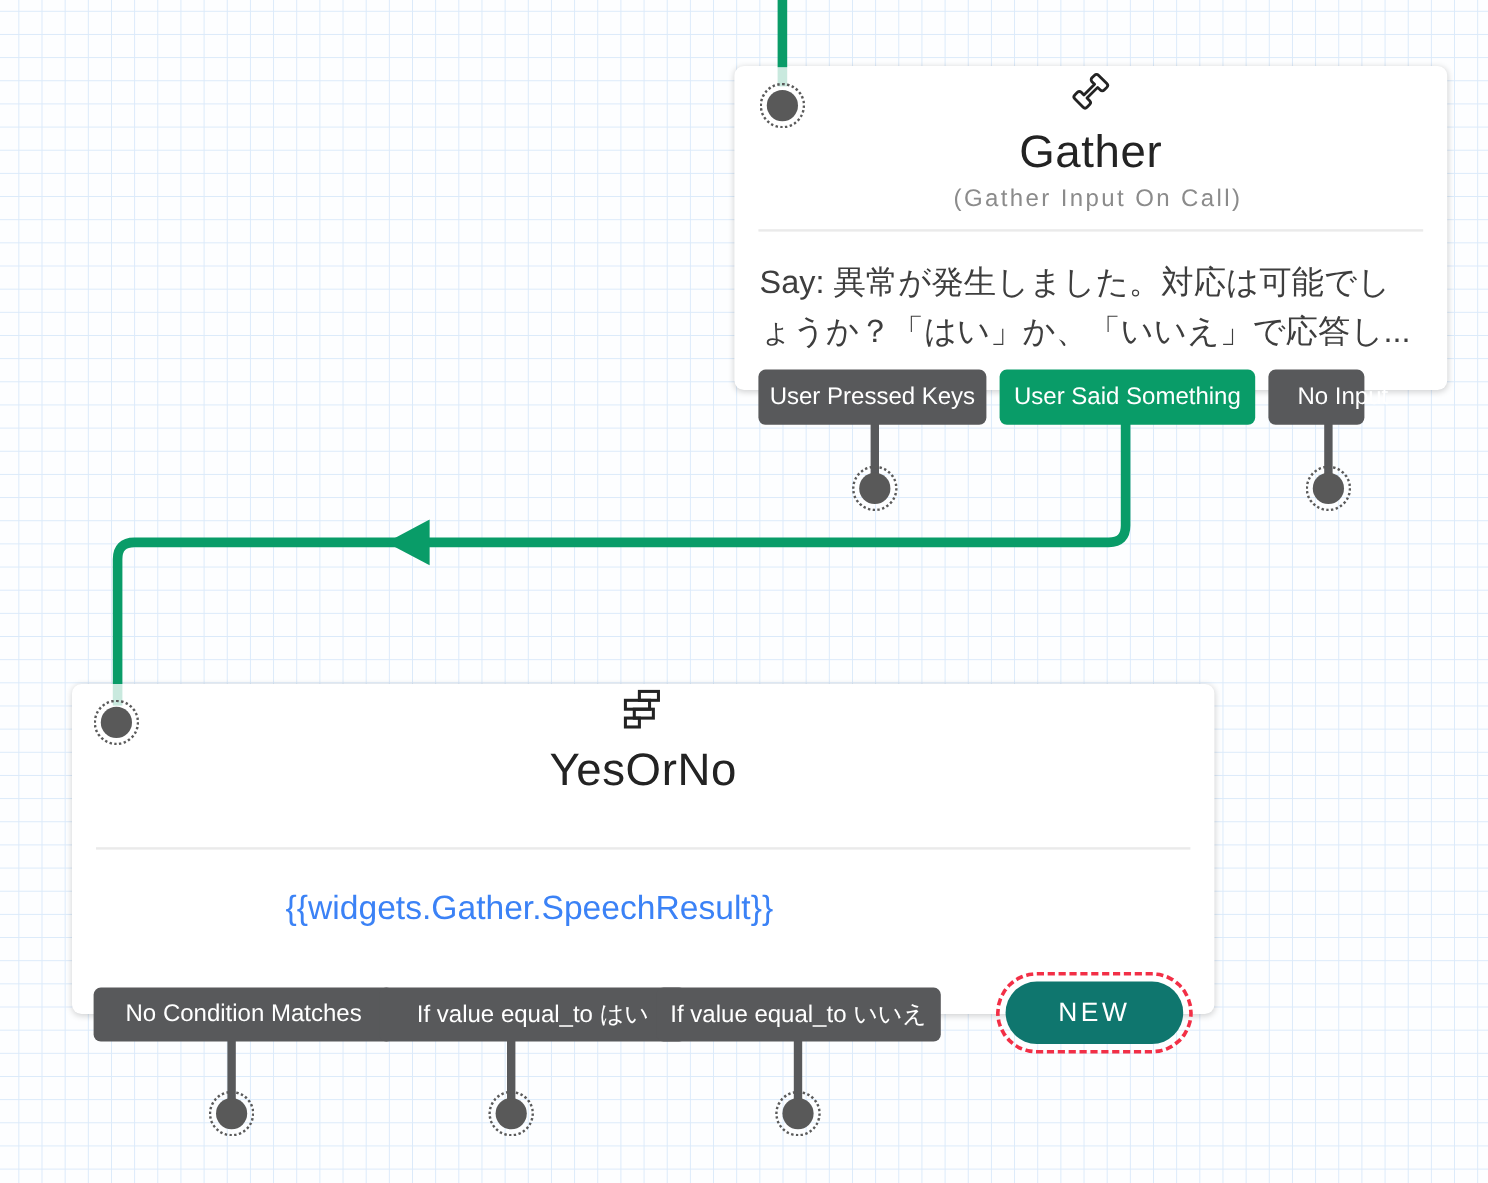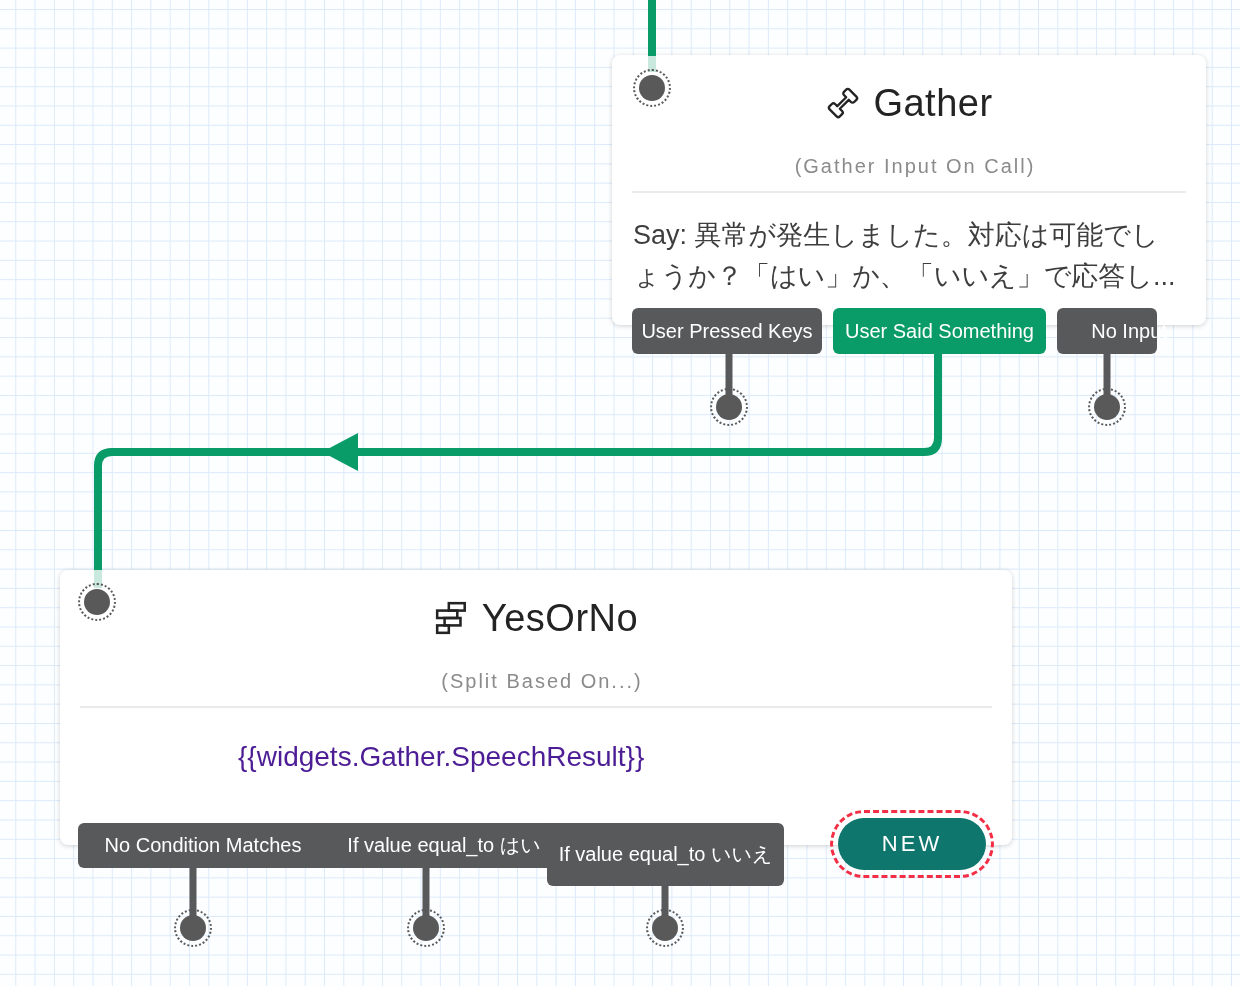--- a/index.html
+++ b/index.html
@@ -24,54 +24,54 @@
     border-radius:8px;
     box-shadow:0 1px 5px rgba(0,0,0,0.18);
     z-index:1;
   }
   .card-gather{left:612px;top:55px;width:594px;height:270px;}
   .card-yesorno{left:60px;top:570px;width:952px;height:275px;}
 
   .widget-title{
     position:absolute;left:0;right:0;top:24px;height:48px;
     display:flex;align-items:center;justify-content:center;gap:12px;
-    font-size:38px;font-weight:500;color:#232323;letter-spacing:0.5px;
+    font-size:38px;font-weight:500;color:#232323;letter-spacing:0.5px;flex-direction:column;
   }
   .widget-subtitle{
     position:absolute;left:0;right:0;top:100px;height:26px;
     text-align:center;font-size:20px;color:#8b8b8b;letter-spacing:2px;padding-left:12px;
   }
   .divider{
     position:absolute;left:20px;right:20px;top:136px;height:0;
     border-top:2px solid #eaeaea;
   }
   .widget-body{
     position:absolute;left:0;right:0;top:152px;
     font-size:27px;color:#3e3e3e;line-height:41px;
   }
   .widget-body.gather-body{padding:8px 20px 0 21px;}
-  .widget-body.yesorno-body{padding:14px 20px 0 178px;font-size:28px;color:#4c1d95;}
+  .widget-body.yesorno-body{padding:14px 20px 0 178px;font-size:28px;color:#3b82f6;}
 
   
   .t-btn{
     position:absolute;z-index:4;
     border:none;border-radius:6px;
     color:#ffffff;font-size:20px;font-family:"Liberation Sans",sans-serif;
     display:flex;align-items:center;justify-content:center;
     white-space:nowrap;cursor:pointer;padding:0;
   }
   .t-gray{background:#58595b;}
   .t-green{background:#099c68;}
 
   .btn-upk{left:632px;top:308px;width:190px;height:46px;}
   .btn-uss{left:833px;top:308px;width:213px;height:46px;}
-  .btn-ni {left:1057px;top:308px;width:100px;height:46px;padding-left:44px;}
+  .btn-ni {left:1057px;top:308px;width:80px;height:46px;padding-left:44px;}
   .btn-ncm{left:78px; top:823px;width:250px;height:45px;}
   .btn-hai{left:316px;top:823px;width:256px;height:45px;}
-  .btn-iie{left:547px;top:823px;width:237px;height:63px;}
+  .btn-iie{left:547px;top:823px;width:237px;height:45px;}
 
   .btn-new{
     left:838px;top:818px;width:148px;height:52px;
     background:#0f766e;border-radius:27px;
     font-size:22px;letter-spacing:3px;font-weight:500;
     outline:3px dashed #f22f46;outline-offset:5px;
   }
 
   
   .port{
@@ -130,21 +130,20 @@
       <span class="icon-wrap">
         <svg width="36" height="36" viewBox="0 0 34 34" fill="none" stroke="#232323" stroke-width="2.4">
           <rect x="14" y="3" width="15" height="7"></rect>
           <rect x="3" y="10" width="19" height="7"></rect>
           <rect x="10" y="17" width="15" height="7"></rect>
           <rect x="3" y="24" width="11" height="7"></rect>
         </svg>
       </span>
       <span>YesOrNo</span>
     </div>
-    <div class="widget-subtitle">(Split Based On...)</div>
     <div class="divider"></div>
     <div class="widget-body yesorno-body">{{widgets.Gather.SpeechResult}}</div>
   </div>
 
   <button class="t-btn t-green btn-uss">User Said Something</button>
   <button class="t-btn t-gray btn-upk">User Pressed Keys</button>
   <button class="t-btn t-gray btn-ni">No Input</button>
 
   <button class="t-btn t-gray btn-ncm">No Condition Matches</button>
   <button class="t-btn t-gray btn-hai">If value equal_to はい</button>

